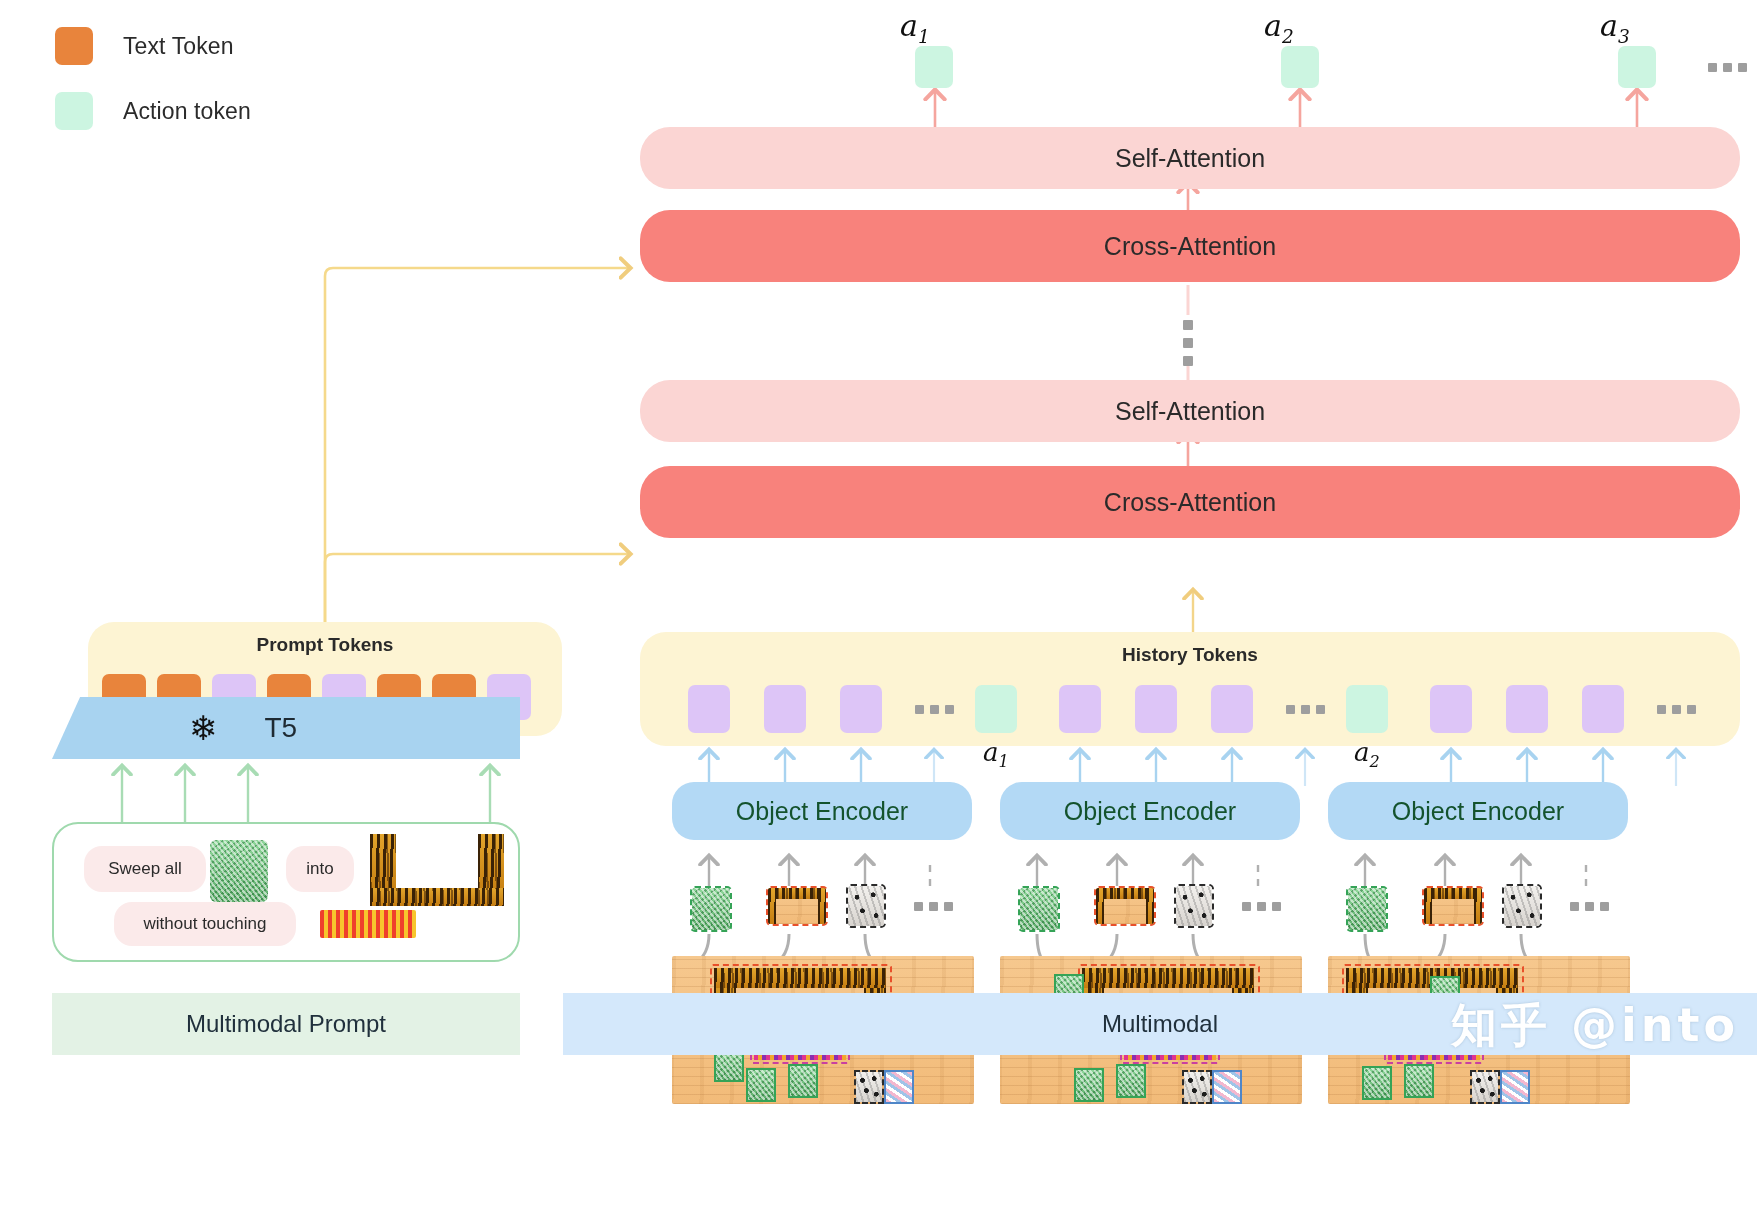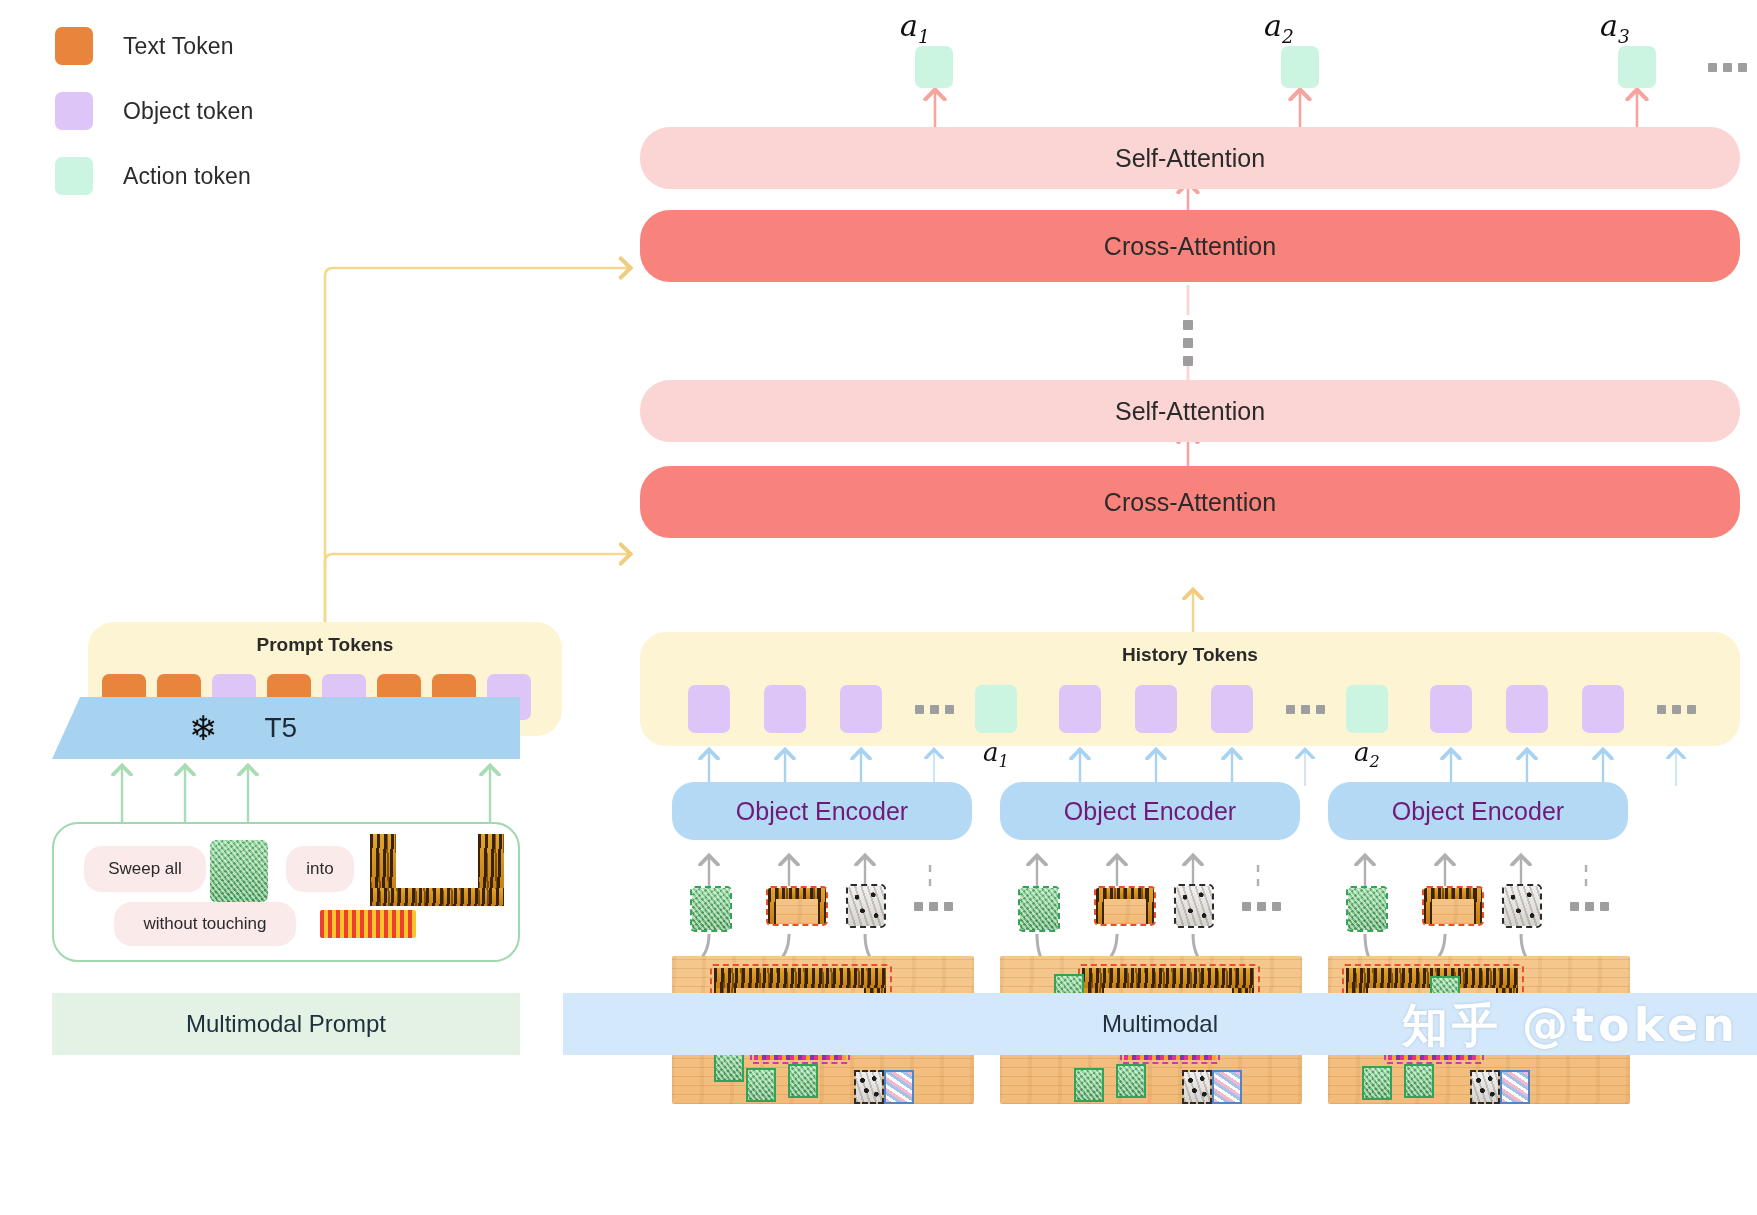--- a/index.html
+++ b/index.html
@@ -47,21 +47,21 @@
     clip-path: polygon(6% 0%, 100% 0%, 100% 100%, 0% 100%);
     display:flex; align-items:center;
   }
   #t5-snow { margin-left:137px; font-size:34px; line-height:1; color:#111; }
   #t5-name { margin-left:47px; font-size:28px; color:#1e2a33; }
 
   
   .oe {
     height:58px; border-radius:22px; background:#b3d9f5;
     display:flex; align-items:center; justify-content:center;
-    font-size:25px; color:#701a75;
+    font-size:25px; color:#14532d;
   }
 
   
   .sect {
     height:62px; display:flex; align-items:center; justify-content:center;
     font-size:24px; color:#20303c;
   }
   #sect-prompt { left:52px; top:993px; width:468px; background:#e3f2e5; }
   #sect-inter  { left:563px; top:993px; width:1194px; background:#d4e8fb; }
 
@@ -241,24 +241,20 @@
     <path d="M1521,934 C1521,965 1538,962 1538,992 L1538,1062"></path>
   </g>
 </svg>
 
 <div class="abs" id="legend">
   <div class="legend-row">
     <span class="legend-swatch tok text"></span>
     <span class="legend-label">Text Token</span>
   </div>
   <div class="legend-row">
-    <span class="legend-swatch tok object"></span>
-    <span class="legend-label">Object token</span>
-  </div>
-  <div class="legend-row">
     <span class="legend-swatch tok action"></span>
     <span class="legend-label">Action token</span>
   </div>
 </div>
 
 <div class="abs" style="left:900px; top:8px;">
   <span class="mathvar"><span>a</span><sub>1</sub></span>
 </div>
 <div class="abs tok action" style="left:915px; top:46px; width:38px; height:42px;"></div>
 
@@ -484,13 +480,13 @@
   <div class="abs tex-dice" style="left:144px; top:116px; width:26px; height:30px; outline:2.5px dashed #2b2b2b;"></div>
   <div class="abs tex-blue" style="left:174px; top:116px; width:26px; height:30px; outline:2px solid #4f86c8;"></div>
 </div>
 
 <div class="abs sect" id="sect-prompt">
   <span>Multimodal Prompt</span>
 </div>
 <div class="abs sect" id="sect-inter">
   <span>Multimodal</span>
 </div>
-<div class="abs" id="watermark">知乎 @token</div>
+<div class="abs" id="watermark">知乎 @into</div>
 
 </body></html>

